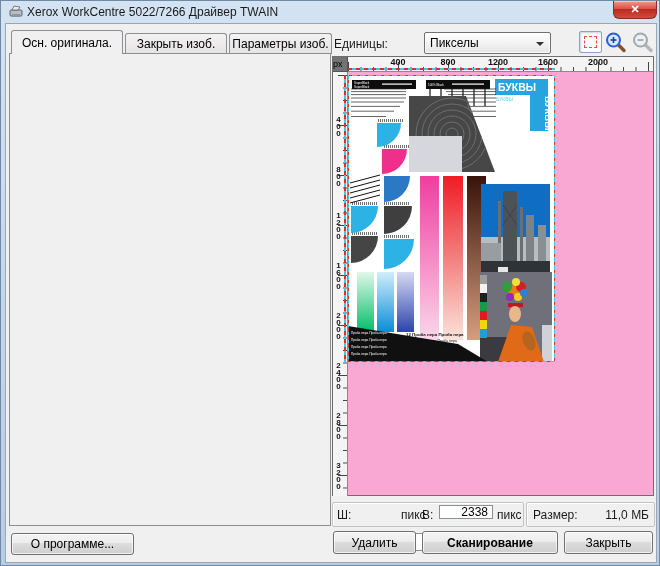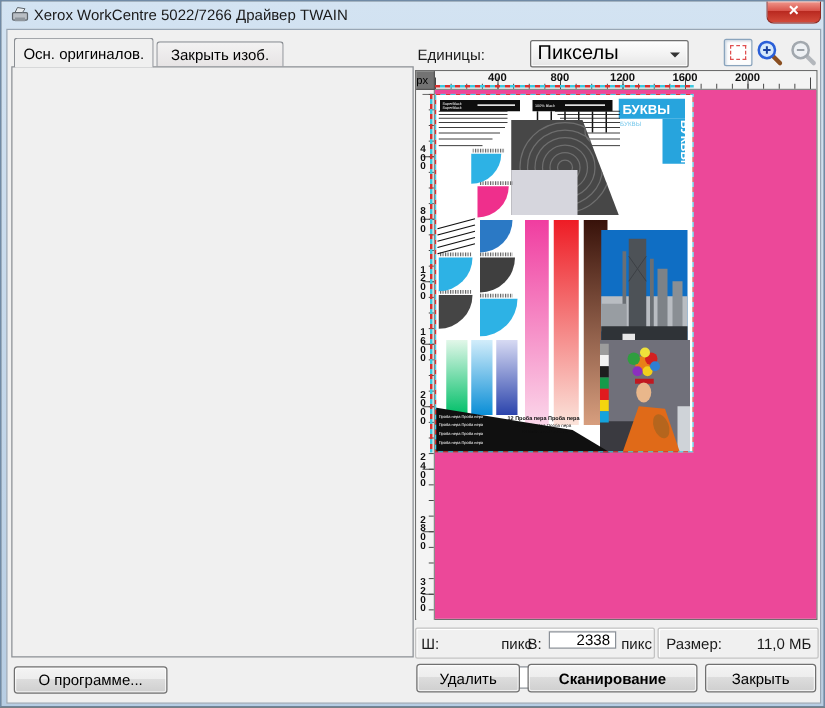--- a/index.html
+++ b/index.html
@@ -25,21 +25,21 @@
   .tab.inactive{top:32px;height:21px;background:linear-gradient(#f3f2f2,#e6e3e4);line-height:20px;z-index:1;}
   .tab.t2{left:124px;width:102px;}
   .tab.t3{left:228px;width:103px;}
   .panel{position:absolute;left:8px;top:52px;width:322px;height:473px;
        border:1px solid #8b8f94;background:#f0f0f0;z-index:2;}
   
   .lbl{position:absolute;font-size:12px;color:#1a1a1a;white-space:nowrap;}
   .lbl.dis{color:#8b8b8b;}
   .combo{position:absolute;height:22px;border:1px solid #707070;border-radius:2px;
        background:linear-gradient(#fefefe,#f2f2f2 55%,#e5e5e5);
-       font-size:16px;color:#000;display:flex;align-items:center;
+       font-size:12px;color:#000;display:flex;align-items:center;
        padding:0 18px 0 5px;box-shadow:inset 0 0 0 1px rgba(255,255,255,.8);cursor:pointer;
        white-space:nowrap;overflow:hidden;}
   .combo .arrow{position:absolute;right:6px;top:9px;width:0;height:0;
        border-left:4px solid transparent;border-right:4px solid transparent;border-top:4px solid #333;}
   .combo.dis{background:#f0f0f0;border-color:#b9b9b9;color:#8b8b8b;box-shadow:none;cursor:default;}
   .combo.dis .arrow{border-top-color:#a3a3a3;}
   .btn{position:absolute;display:flex;align-items:center;justify-content:center;
        font-size:12px;color:#000;
        background:linear-gradient(#f4f4f4,#ededed 45%,#dddddd 46%,#cfcfcf);
        border:1px solid #707070;border-radius:3px;
@@ -82,21 +82,21 @@
        background-image:linear-gradient(#444 0 1px,transparent 1px),
                         linear-gradient(#444 0 1px,transparent 1px);
        background-size:9px 50px,4px 12.5px;background-position:100% 0,100% 0;
        background-repeat:repeat-y;}
   .vlab{position:absolute;left:1px;transform:translateY(-50%);
        writing-mode:vertical-rl;text-orientation:upright;
        font-size:8px;font-weight:bold;color:#111;letter-spacing:-2px;}
   .vsel{position:absolute;top:3px;right:1px;width:2px;height:287px;
        background:repeating-linear-gradient(#d83030 0 4px,#3ec9e0 4px 8px);}
   .canvas{position:absolute;left:15px;top:15px;width:305px;height:423px;
-       background:#ec4899;overflow:hidden;cursor:crosshair;}
+       background:#f9a8d4;overflow:hidden;cursor:crosshair;}
   .chart{position:absolute;left:0;top:3px;}
   svg{font-family:"Liberation Sans",sans-serif;}
   .statlbl{position:absolute;font-size:12px;color:#1a1a1a;white-space:nowrap;}
 </style>
 </head>
 <body>
 
 <div class="win">
 
   <div class="titlebar">
@@ -104,22 +104,23 @@
       <rect x="1" y="5" width="12" height="6" rx="1" fill="#b9bec4" stroke="#5d646b"></rect>
       <polygon points="3,5 5,1 11,2 9,5" fill="#e8ecef" stroke="#5d646b" stroke-width="0.8"></polygon>
       <rect x="3" y="9" width="8" height="3" fill="#8f969d"></rect>
     </svg>
     <span class="title-text">Xerox WorkCentre 5022/7266 Драйвер TWAIN</span>
     <div class="close-btn">✕</div>
   </div>
 
   <div class="dialog"></div>
 
-  <div class="tab active">Осн. оригиналов.</div>
+  <div class="tab active">Осн. оригинала.</div>
   <div class="tab inactive t2">Закрыть изоб.</div>
+  <div class="tab inactive t3">Параметры изоб.</div>
   <div class="panel"></div>
 
   <svg class="icon-slot" style="left:28px;top:64px;" width="36" height="40" viewBox="0 0 36 40">
     <polygon points="5,14 13,3 33,7 24,15" fill="#eef0f2" stroke="#555" stroke-width="1"></polygon>
     <polygon points="8,13 14,6 29,9 22,13" fill="#cfd6dc" stroke="#888" stroke-width="0.6"></polygon>
     <rect x="2" y="15" width="31" height="15" rx="2.5" fill="#c7ccd1" stroke="#444"></rect>
     <rect x="7" y="18" width="17" height="8" fill="#fff" stroke="#777" transform="rotate(-4 15 22)"></rect>
     <rect x="2" y="28" width="31" height="7" rx="1.5" fill="#a9afb6" stroke="#444"></rect>
     <rect x="6" y="30" width="12" height="2" fill="#6e747a"></rect>
   </svg>

